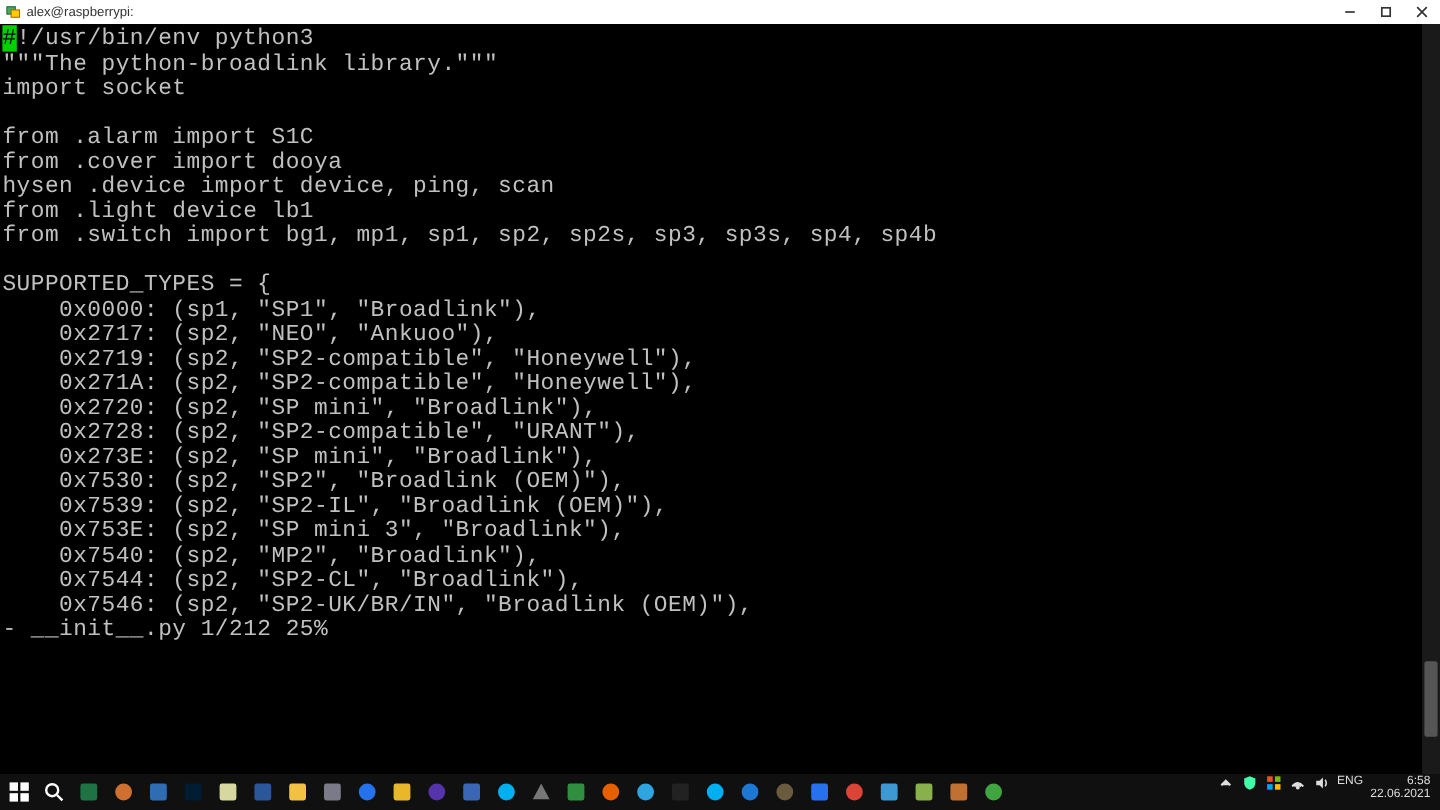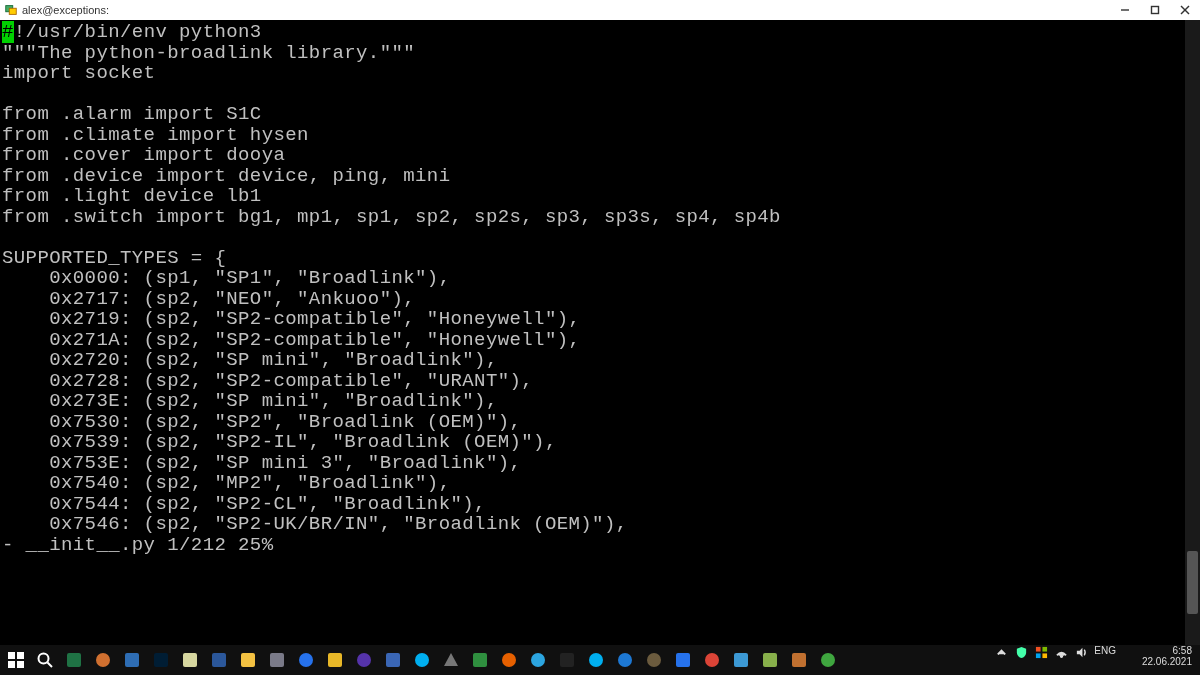--- a/index.html
+++ b/index.html
@@ -16,33 +16,33 @@
   .term-scrollbar .thumb { position:absolute; left:2px; right:2px; top:85%; height:10%; background:#555; border-radius:2px; }
   .code-line { white-space:pre; }
   .cursor { background:#00d000; color:#000; }
 
   .taskbar { height:30px; background:#101010; display:flex; align-items:center; padding:0 2px; position:relative; color:#fff; }
   .tb-item { width:28px; height:28px; display:flex; align-items:center; justify-content:center; margin-right:1px; }
   .tb-item svg { width:18px; height:18px; }
   .tray { position:absolute; right:4px; top:0; height:30px; display:flex; align-items:flex-start; gap:6px; font-size:10px; color:#ddd; }
   .tray-icon { width:14px; height:14px; display:flex; align-items:center; justify-content:center; }
   .tray-icon svg { width:13px; height:13px; fill:#ddd; }
-  .clock { text-align:right; line-height:11px; font-size:10px; padding-right:4px;margin-left:20px; }
+  .clock { text-align:right; line-height:11px; font-size:10px; padding-right:4px; }
 </style>
 </head>
 <body>
 
 <div class="titlebar">
   <span class="icon">
     <svg viewBox="0 0 16 16">
         <rect x="2" y="3" width="8" height="7" fill="#4a6" stroke="#163" stroke-width="1"></rect>
         <rect x="6" y="6" width="8" height="7" fill="#fc0" stroke="#a60" stroke-width="1"></rect>
       </svg>
   </span>
-  <span>alex@exceptions:</span>
+  <span>alex@raspberrypi:</span>
   <div class="win-controls">
     <div class="win-btn">
         <svg viewBox="0 0 10 10">
           <line x1="1" y1="5" x2="9" y2="5"></line>
         </svg>
       </div>
     <div class="win-btn">
         <svg viewBox="0 0 10 10">
           <rect x="1.5" y="1.5" width="7" height="7"></rect>
         </svg>
@@ -56,23 +56,22 @@
   </div>
 </div>
 
 <div class="terminal">
   <div id="code-container">
       <div class="code-line"><span class="cursor">#</span>!/usr/bin/env python3</div>
       <div class="code-line">"""The python-broadlink library."""</div>
       <div class="code-line">import socket</div>
       <div class="code-line">&nbsp;</div>
       <div class="code-line">from .alarm import S1C</div>
-      <div class="code-line">from .climate import hysen</div>
       <div class="code-line">from .cover import dooya</div>
-      <div class="code-line">from .device import device, ping, mini</div>
+      <div class="code-line">hysen .device import device, ping, scan</div>
       <div class="code-line">from .light device lb1</div>
       <div class="code-line">from .switch import bg1, mp1, sp1, sp2, sp2s, sp3, sp3s, sp4, sp4b</div>
       <div class="code-line">&nbsp;</div>
       <div class="code-line">SUPPORTED_TYPES = {</div>
       <div class="code-line">    0x0000: (sp1, "SP1", "Broadlink"),</div>
       <div class="code-line">    0x2717: (sp2, "NEO", "Ankuoo"),</div>
       <div class="code-line">    0x2719: (sp2, "SP2-compatible", "Honeywell"),</div>
       <div class="code-line">    0x271A: (sp2, "SP2-compatible", "Honeywell"),</div>
       <div class="code-line">    0x2720: (sp2, "SP mini", "Broadlink"),</div>
       <div class="code-line">    0x2728: (sp2, "SP2-compatible", "URANT"),</div>

